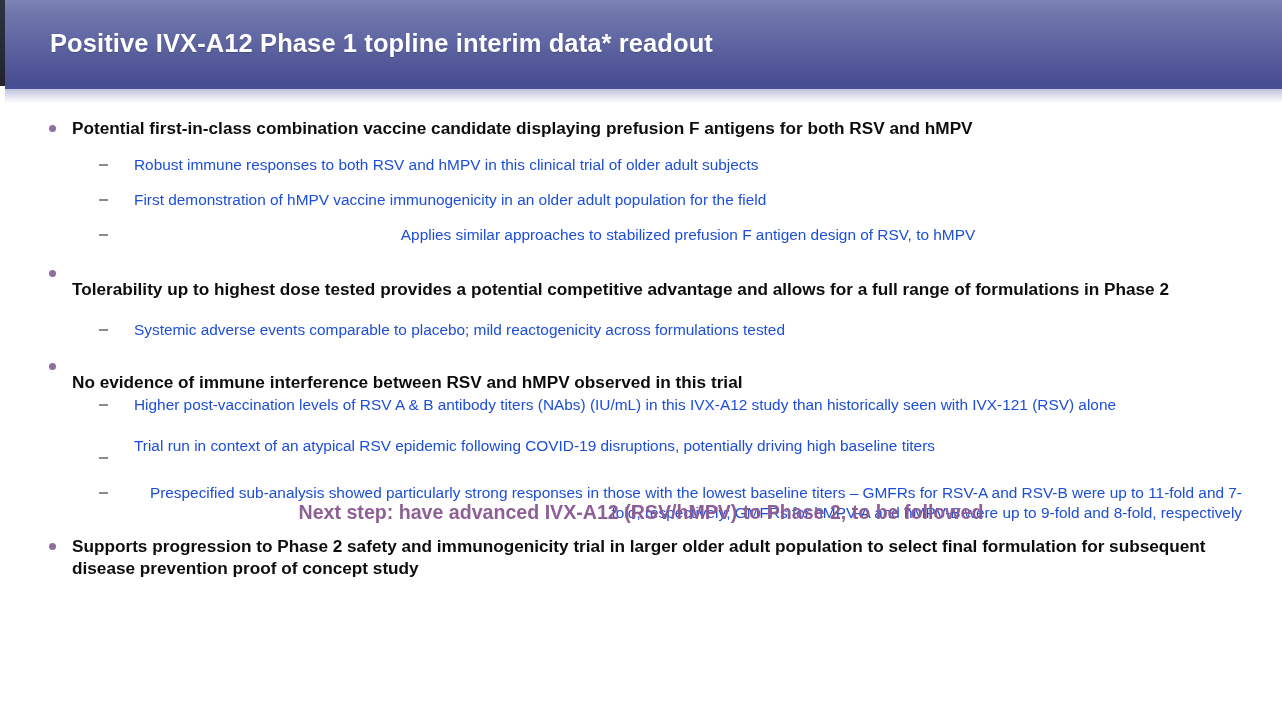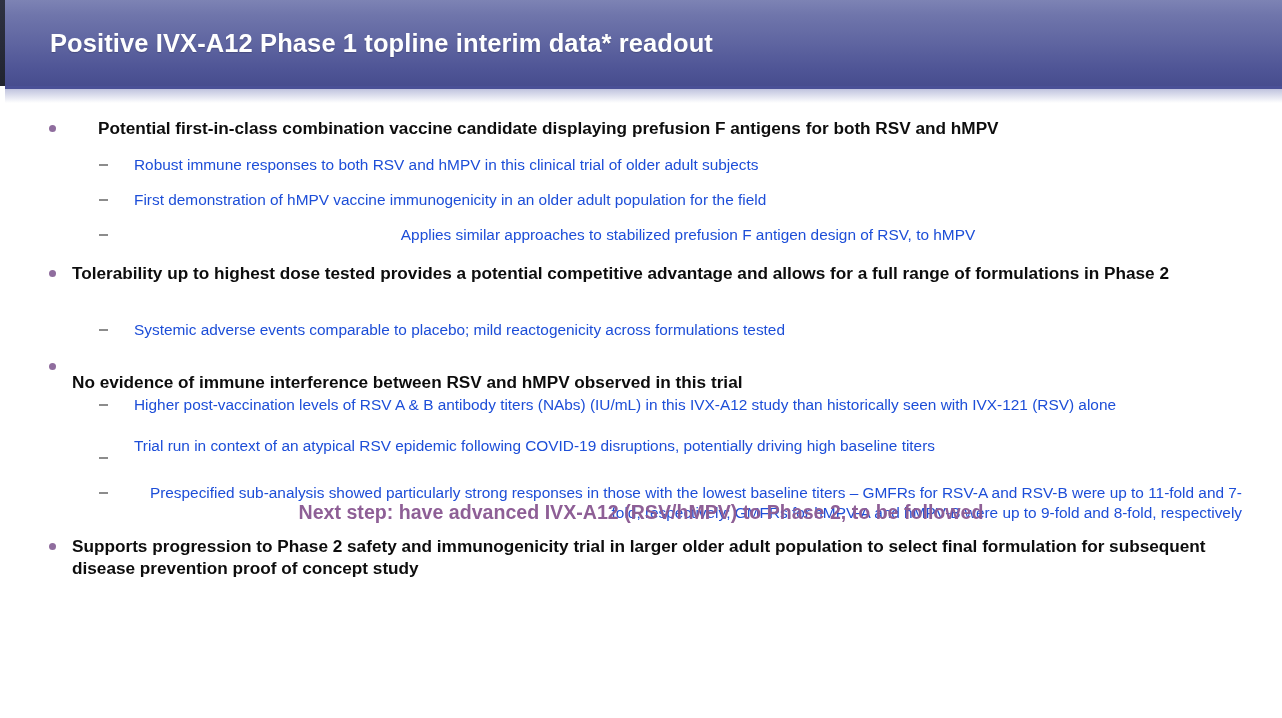--- a/index.html
+++ b/index.html
@@ -148,29 +148,29 @@
 
   <div class="header-band"></div>
   <div class="header-edge"></div>
   <div class="header-underline"></div>
   <div class="header-fade"></div>
   <div class="slide-title">Positive IVX-A12 Phase 1 topline interim data* readout</div>
 
   <div class="body-area">
     <div id="bullet-host">
         <div class="l1-dot" style="top: 22px;"></div>
-        <div class="l1" style="top: 15px; margin-left: 26px;">Potential first-in-class combination vaccine candidate displaying prefusion F antigens for both RSV and hMPV</div>
+        <div class="l1" style="top: 15px;">Potential first-in-class combination vaccine candidate displaying prefusion F antigens for both RSV and hMPV</div>
         <div class="l2-dash" style="top: 61px;"></div>
         <div class="l2" style="top: 52px;">Robust immune responses to both RSV and hMPV in this clinical trial of older adult subjects</div>
         <div class="l2-dash" style="top: 96px;"></div>
         <div class="l2" style="top: 87px;">First demonstration of hMPV vaccine immunogenicity in an older adult population for the field</div>
         <div class="l2-dash" style="top: 131px;"></div>
         <div class="l2" style="top: 122px; text-align: center;">Applies similar approaches to stabilized prefusion F antigen design of RSV, to hMPV</div>
         <div class="l1-dot" style="top: 167px;"></div>
-        <div class="l1" style="top: 160px;">Tolerability up to highest dose tested provides a potential competitive advantage and allows for a full range of formulations in Phase 2</div>
+        <div class="l1" style="top: 176px;">Tolerability up to highest dose tested provides a potential competitive advantage and allows for a full range of formulations in Phase 2</div>
         <div class="l2-dash" style="top: 226px;"></div>
         <div class="l2" style="top: 217px;">Systemic adverse events comparable to placebo; mild reactogenicity across formulations tested</div>
         <div class="l1-dot" style="top: 260px;"></div>
         <div class="l1" style="top: 253px; margin-top: 16px;">No evidence of immune interference between RSV and hMPV observed in this trial</div>
         <div class="l2-dash" style="top: 301px;"></div>
         <div class="l2" style="top: 292px;">Higher post-vaccination levels of RSV A &amp; B antibody titers (NAbs) (IU/mL) in this IVX-A12 study than historically seen with IVX-121 (RSV) alone</div>
         <div class="l2-dash" style="top: 354px;"></div>
         <div class="l2" style="top: 333px;">Trial run in context of an atypical RSV epidemic following COVID-19 disruptions, potentially driving high baseline titers</div>
         <div class="l2-dash" style="top: 389px;"></div>
         <div class="l2" style="top: 380px; text-align: right;">Prespecified sub-analysis showed particularly strong responses in those with the lowest baseline titers – GMFRs for RSV-A and RSV-B were up to 11-fold and 7-fold, respectively; GMFRs for hMPV-A and hMPV-B were up to 9-fold and 8-fold, respectively</div>

